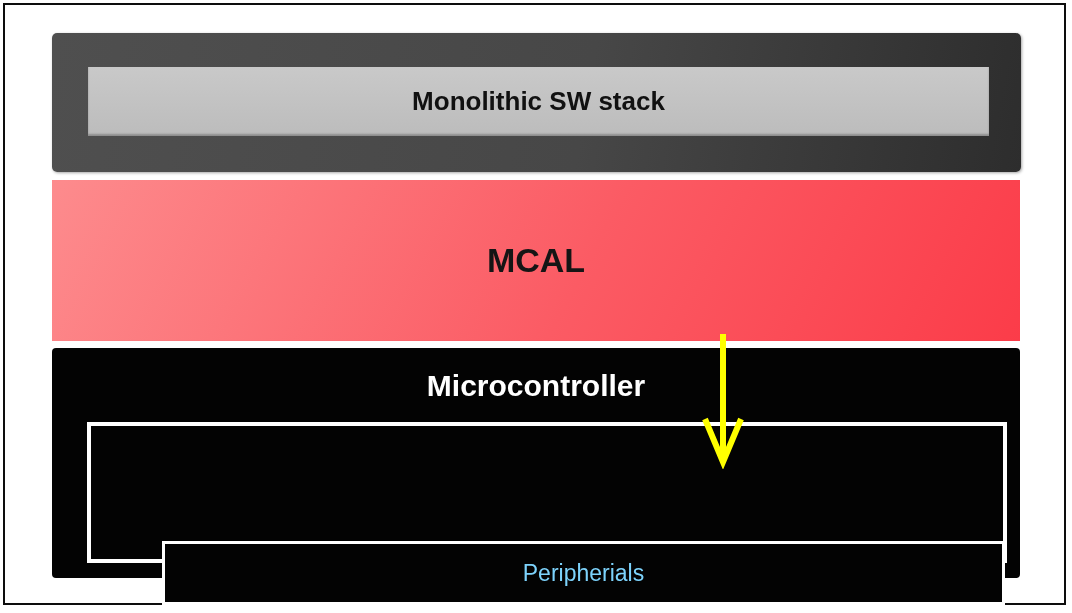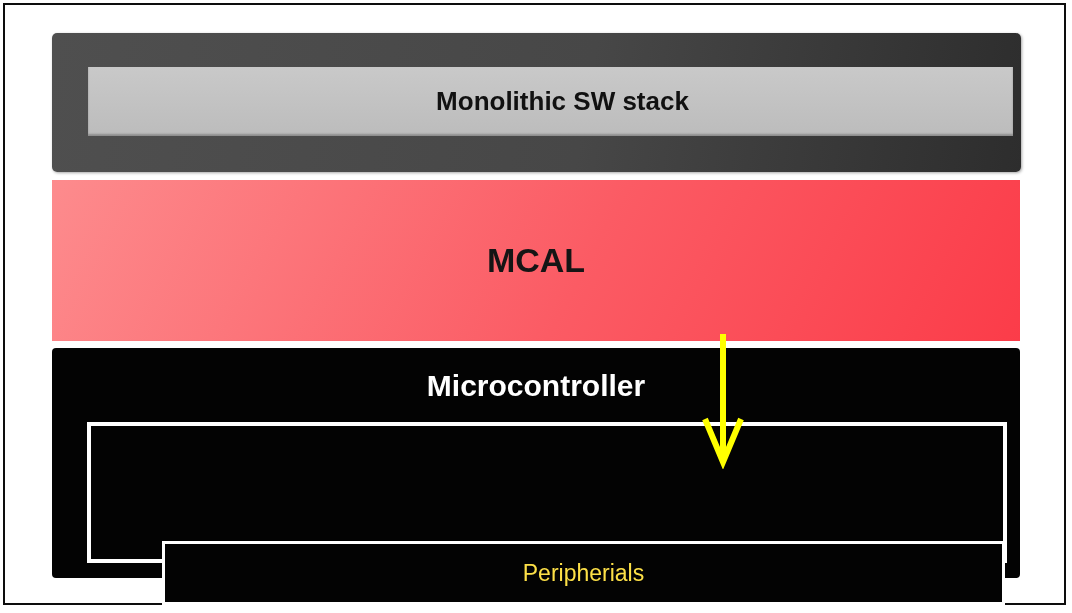--- a/index.html
+++ b/index.html
@@ -22,21 +22,21 @@
     width:969px; height:139px;
     background:linear-gradient(100deg, #4f4f4f 0%, #474747 55%, #2d2d2d 100%);
     border-radius:5px;
     box-shadow:1px 1px 3px rgba(0,0,0,0.35);
   }
   .monolithic-inner {
     position:absolute; left:36px; top:34px;
     width:901px; height:69px;
     background:linear-gradient(#c9c9c9, #bcbcbc);
     box-shadow:inset 0 -2px 2px rgba(0,0,0,0.25);
-    display:flex; align-items:center; justify-content:center;padding-left:24px;
+    display:flex; align-items:center; justify-content:center;
   }
   .monolithic-inner .lbl {
     font-size:26px; font-weight:bold; color:#111111;
   }
   
   .layer-mcal {
     position:absolute; left:52px; top:180px;
     width:968px; height:161px;
     background:linear-gradient(118deg, #fd8b8d 0%, #fb5b64 55%, #fb3c49 100%);
     display:flex; align-items:center; justify-content:center;
@@ -65,21 +65,21 @@
   }
   .peripherials-box {
     position:absolute; left:71px; top:115px;
     width:843px; height:64px;
     border:3px solid #ffffff;
     box-sizing:border-box;
     background:#030303;
     display:flex; align-items:center; justify-content:center;
   }
   .peripherials-box .lbl {
-    font-size:23px; font-weight:normal; color:#fde047;
+    font-size:23px; font-weight:normal; color:#7dd3fc;
   }
   
   .arrow-svg {
     position:absolute; left:697px; top:331px;
     width:52px; height:138px;
   }
 </style>
 </head>
 <body>
 

